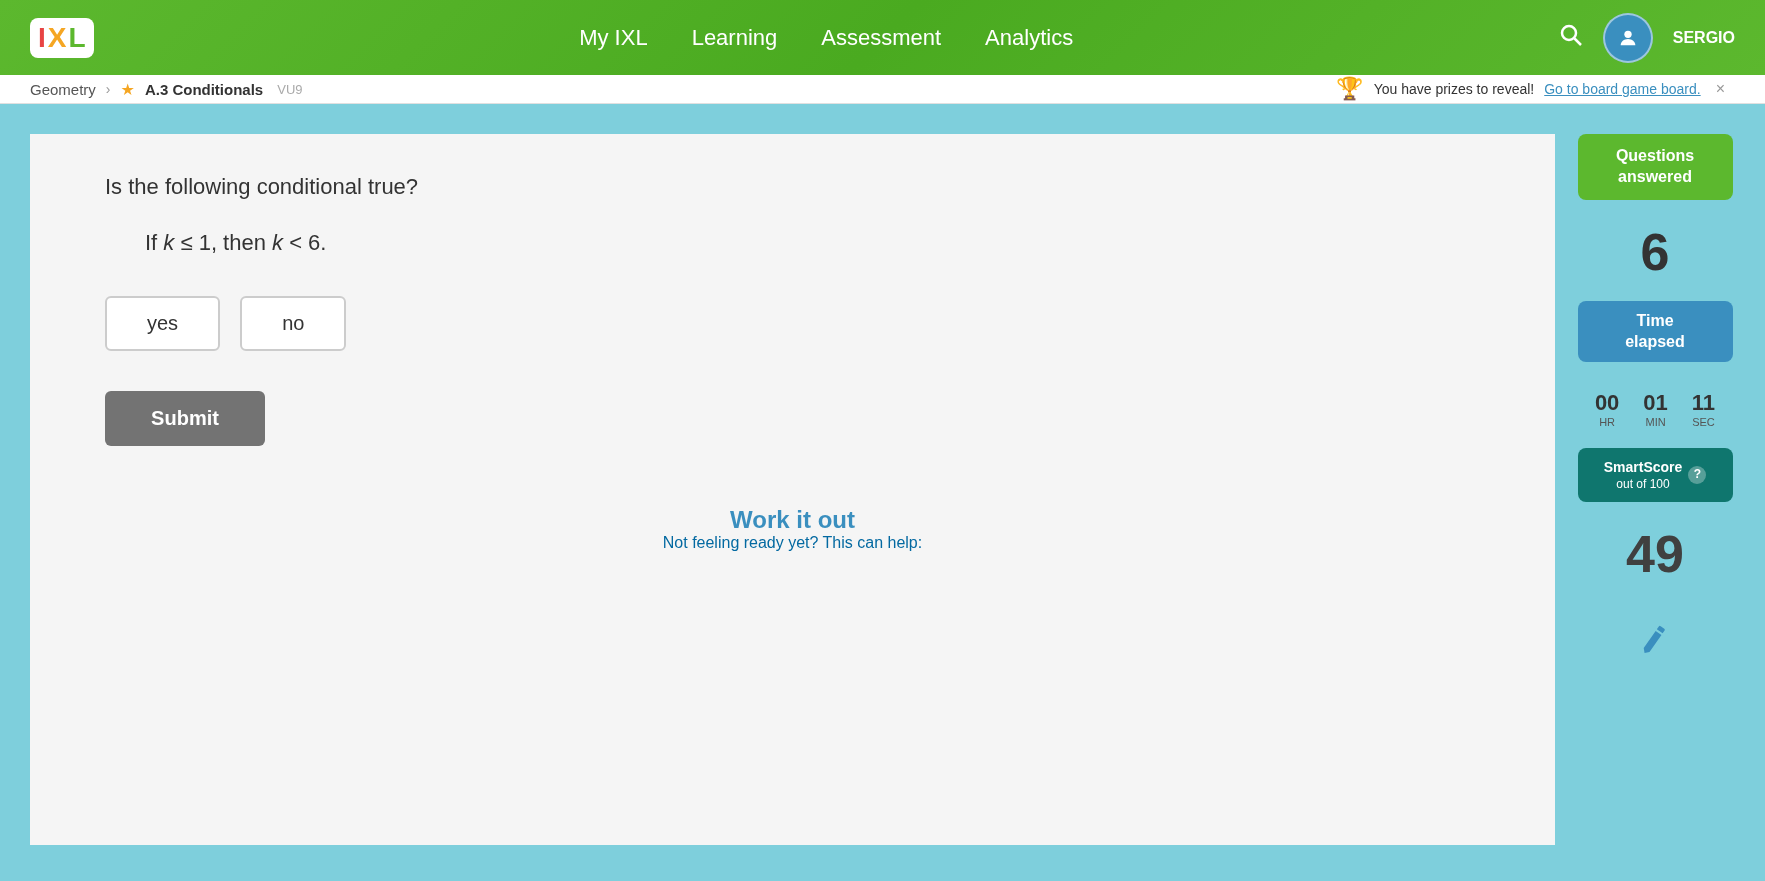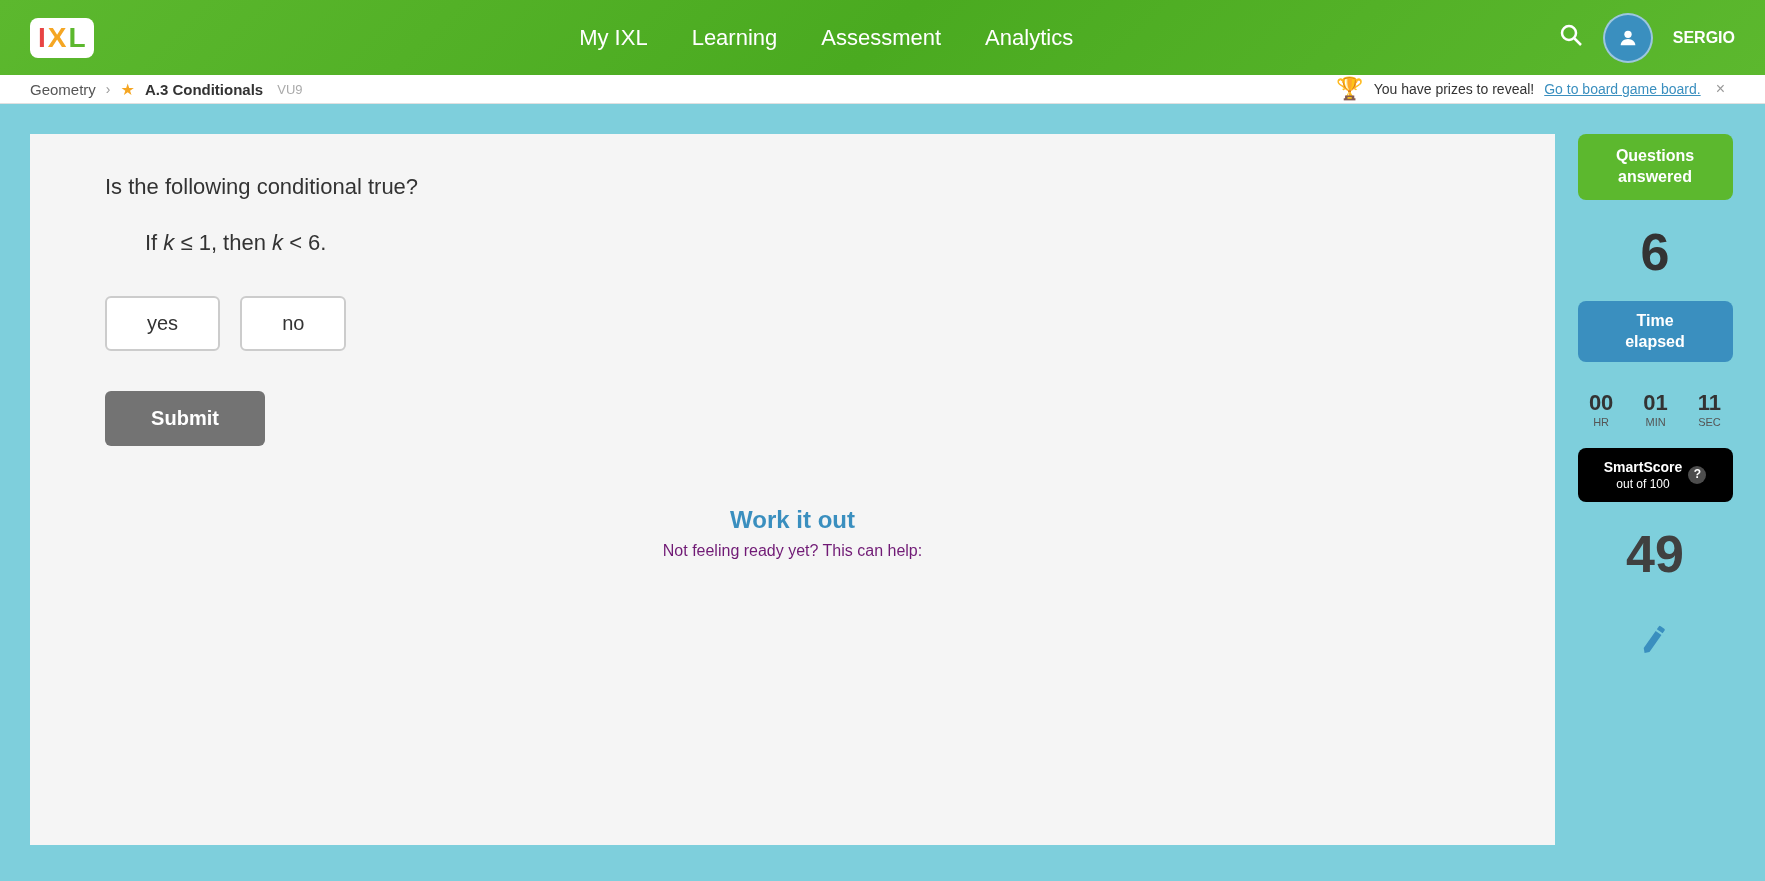--- a/index.html
+++ b/index.html
@@ -204,23 +204,23 @@
       margin-top: 60px;
     }
     .work-it-out-title {
       color: #3a8fbf;
       font-size: 24px;
       font-weight: bold;
       cursor: pointer;
       text-decoration: none;
     }
     .work-it-out-sub {
-      color: #701a75;
-      font-size: 16px;
-      margin-top: 8px;
+      color: #0369a1;
+      font-size: 16px;
+      margin-top: 0;
     }
 
     
     .sidebar {
       width: 160px;
       display: flex;
       flex-direction: column;
       gap: 20px;
       align-items: center;
       padding-top: 0;
@@ -253,39 +253,39 @@
       text-align: center;
       width: 155px;
       color: white;
       font-size: 16px;
       font-weight: bold;
       line-height: 1.3;
     }
     .time-display {
       display: flex;
       justify-content: center;
-      gap: 30px;
+      gap: 24px;
       margin-top: 8px;
     }
     .time-unit {
       text-align: center;
     }
     .time-value {
       font-size: 22px;
       color: #333;
       font-weight: 700;
     }
     .time-label {
       font-size: 11px;
       color: #555;
       text-transform: uppercase;
     }
 
     .smartscore-box {
-      background: #000000;
+      background: #0f766e;
       border-radius: 8px;
       padding: 10px 20px;
       text-align: center;
       width: 155px;
       color: white;
       font-size: 14px;
       font-weight: bold;
       line-height: 1.3;
       display: flex;
       align-items: center;

